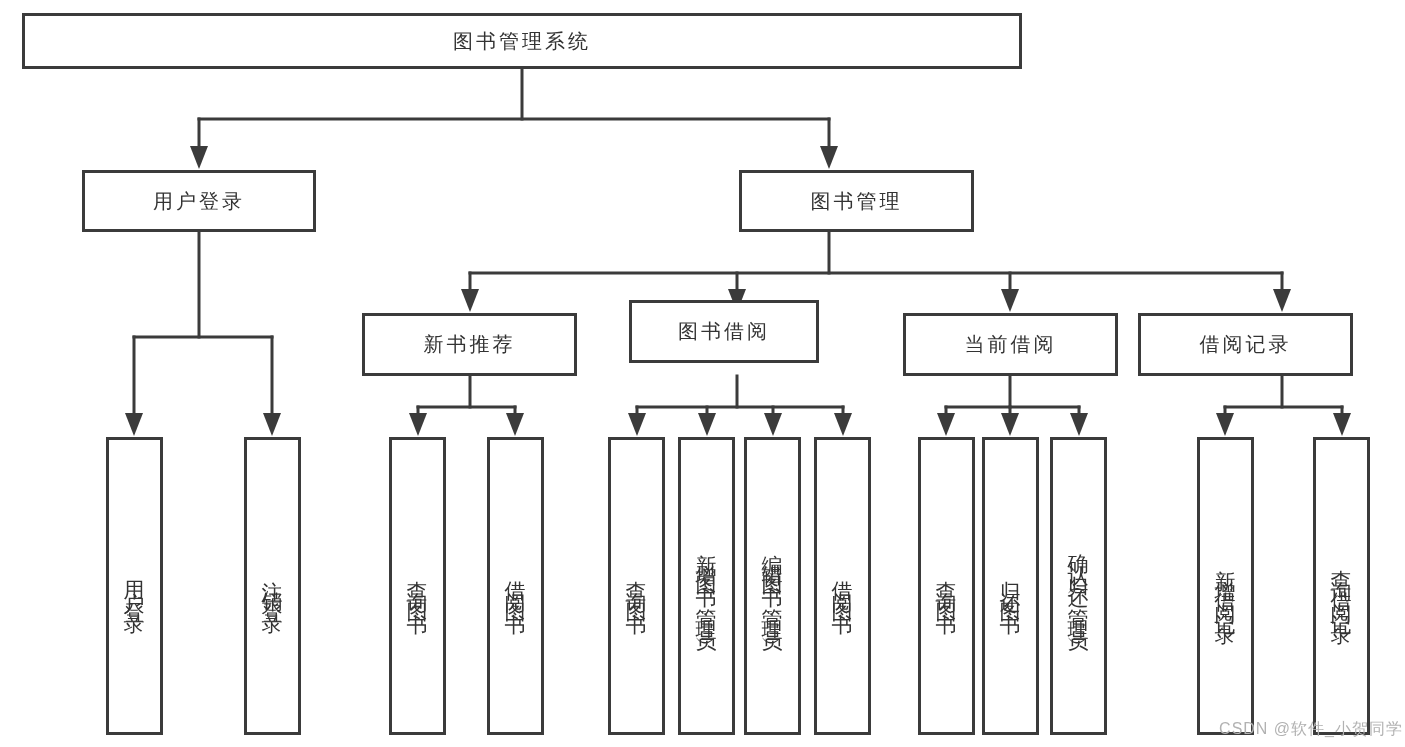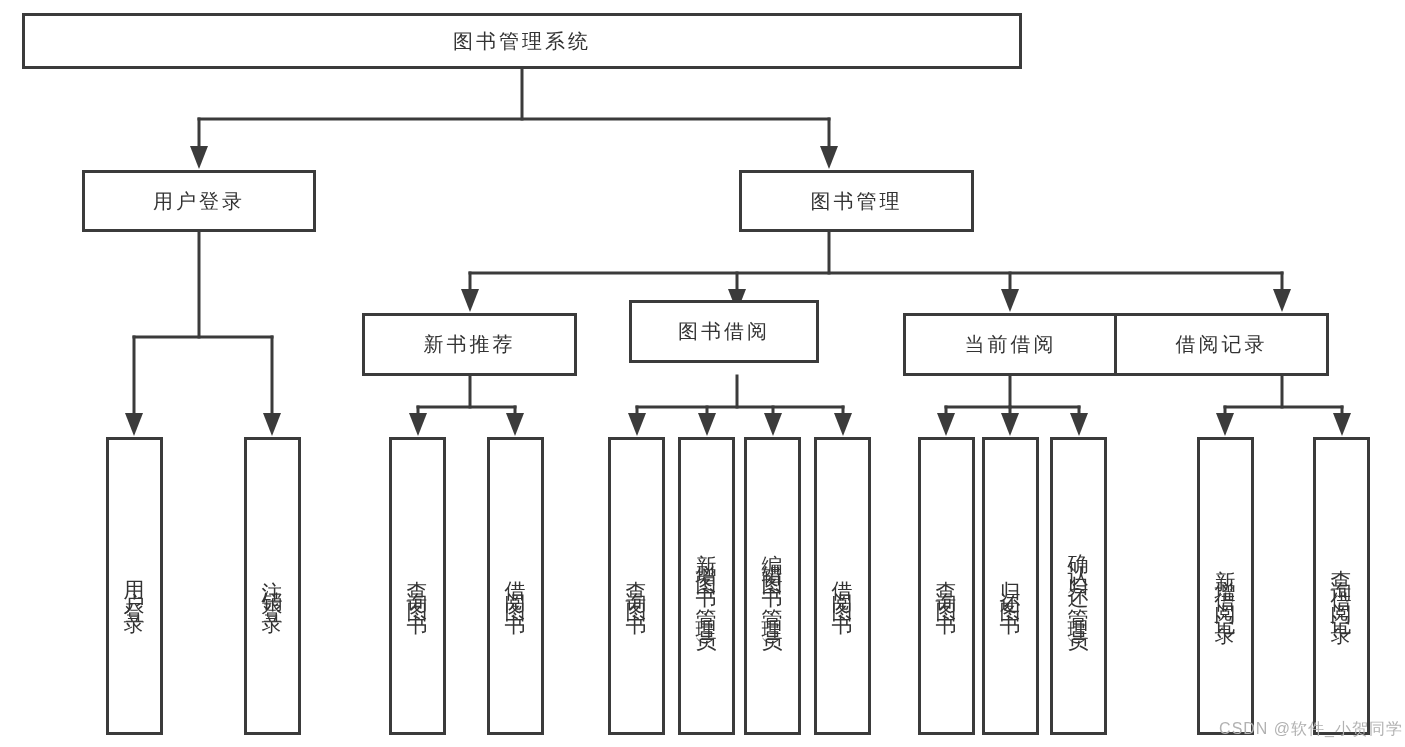--- a/index.html
+++ b/index.html
@@ -110,21 +110,21 @@
 
   <div class="node h" style="left:362px; top:313px; width:215px; height:63px;">
     <span class="label">新书推荐</span>
   </div>
   <div class="node h" style="left:629px; top:300px; width:190px; height:63px;">
     <span class="label">图书借阅</span>
   </div>
   <div class="node h" style="left:903px; top:313px; width:215px; height:63px;">
     <span class="label">当前借阅</span>
   </div>
-  <div class="node h" style="left:1114px; top:313px; width:215px; height:63px;">
+  <div class="node h" style="left:1138px; top:313px; width:215px; height:63px;">
     <span class="label">借阅记录</span>
   </div>
 
   <div class="node v" style="left:106px; top:437px; width:57px; height:298px;">
     <span class="vtext">用户登录</span>
   </div>
   <div class="node v" style="left:244px; top:437px; width:57px; height:298px;">
     <span class="vtext">注销登录</span>
   </div>
 

